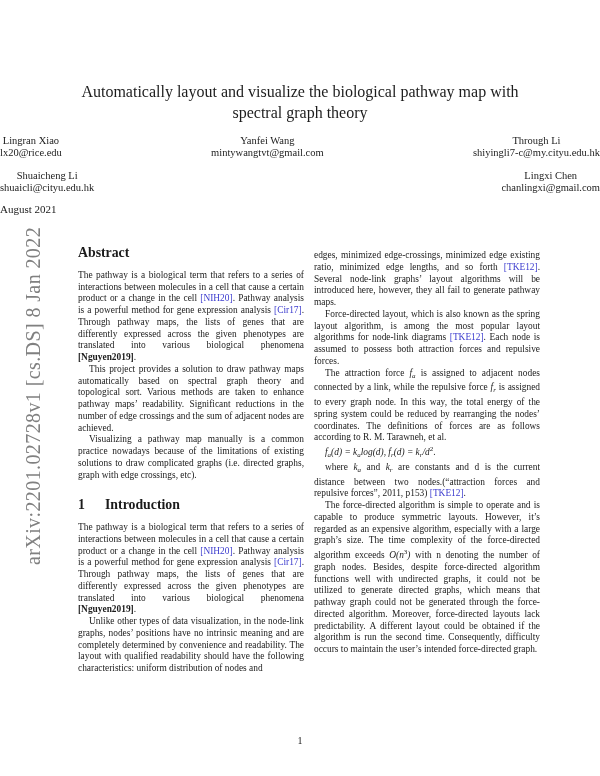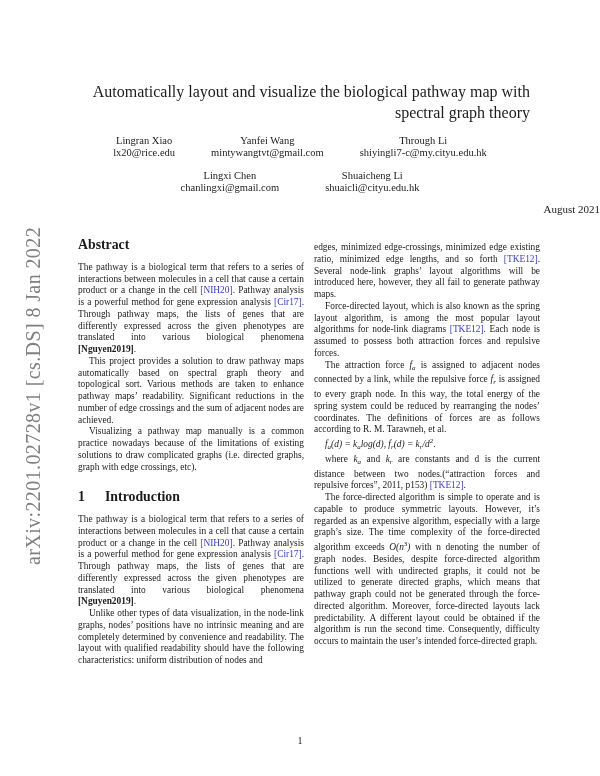--- a/index.html
+++ b/index.html
@@ -25,49 +25,49 @@
     white-space: nowrap;
     font-size: 20px;
     letter-spacing: 0.4px;
     color: var(--watermark-color);
   }
 
   .title {
     position: absolute;
     top: 81px; left: 70px; width: 460px;
     margin: 0;
-    text-align: right;
+    text-align: center;
     font-size: 16px;
     font-weight: normal;
     line-height: 1.32;
     color: #1c1c1c;
   }
 
   .authors-row {
     position: absolute; left: 0; width: 600px;
-    display: flex; justify-content: center;
+    display: flex; justify-content: space-between;
   }
   .authors-row.row1 { top: 135px; gap: 36px; }
   .authors-row.row2 { top: 170px; gap: 46px; }
   .author-block { text-align: center; font-size: 10.5px; line-height: 11.6px; }
   .author-name, .author-email { display: block; }
 
   .date {
     position: absolute; top: 203px; left: 0; width: 600px;
-    text-align: right; font-size: 11px;
+    text-align: left; font-size: 11px;
   }
 
   .columns {
     position: absolute; top: 237px; left: 78px; width: 462px;
     display: flex; gap: 10px;
     font-size: 9.4px; line-height: 11.75px;
   }
   .col { width: 226px; text-align: justify; }
   .col-right { padding-top: 5px; }
-  .col > :first-child { margin-top: 0; }
+  .col > :first-child { margin-top: 8px; }
 
   .sec-heading {
     font-size: 13.8px; font-weight: bold;
     margin: 16px 0 9px 0;
     text-align: left;
     line-height: 1.15;
   }
   .sec-num { display: inline-block; width: 27px; }
 
   .para { margin: 0; }
@@ -104,26 +104,26 @@
       <span class="author-email">mintywangtvt@gmail.com</span>
     </div>
     <div class="author-block">
       <span class="author-name">Through Li</span>
       <span class="author-email">shiyingli7-c@my.cityu.edu.hk</span>
     </div>
   </div>
 
   <div class="authors-row row2">
     <div class="author-block">
+      <span class="author-name">Shuaicheng Li</span>
+      <span class="author-email">shuaicli@cityu.edu.hk</span>
+    </div>
+    <div class="author-block">
       <span class="author-name">Lingxi Chen</span>
       <span class="author-email">chanlingxi@gmail.com</span>
-    </div>
-    <div class="author-block">
-      <span class="author-name">Shuaicheng Li</span>
-      <span class="author-email">shuaicli@cityu.edu.hk</span>
     </div>
   </div>
 
   <div class="date">August 2021</div>
 
   <div class="columns">
     <div class="col" id="col-left">
         <div class="sec-heading">Abstract</div>
         <p class="para"><span class="seg-n">The pathway is a biological term that refers to a series of interactions between molecules in a cell that cause a certain product or a change in the cell </span><span class="seg-c">[NIH20]</span><span class="seg-n">. Pathway analysis is a powerful method for gene expression analysis </span><span class="seg-c">[Cir17]</span><span class="seg-n">. Through pathway maps, the lists of genes that are differently expressed across the given phenotypes are translated into various biological phenomena </span><span class="seg-b">[Nguyen2019]</span><span class="seg-n">.</span></p>
         <p class="para indent"><span class="seg-n">This project provides a solution to draw pathway maps automatically based on spectral graph theory and topological sort. Various methods are taken to enhance pathway maps’ readability. Significant reductions in the number of edge crossings and the sum of adjacent nodes are achieved.</span></p>

